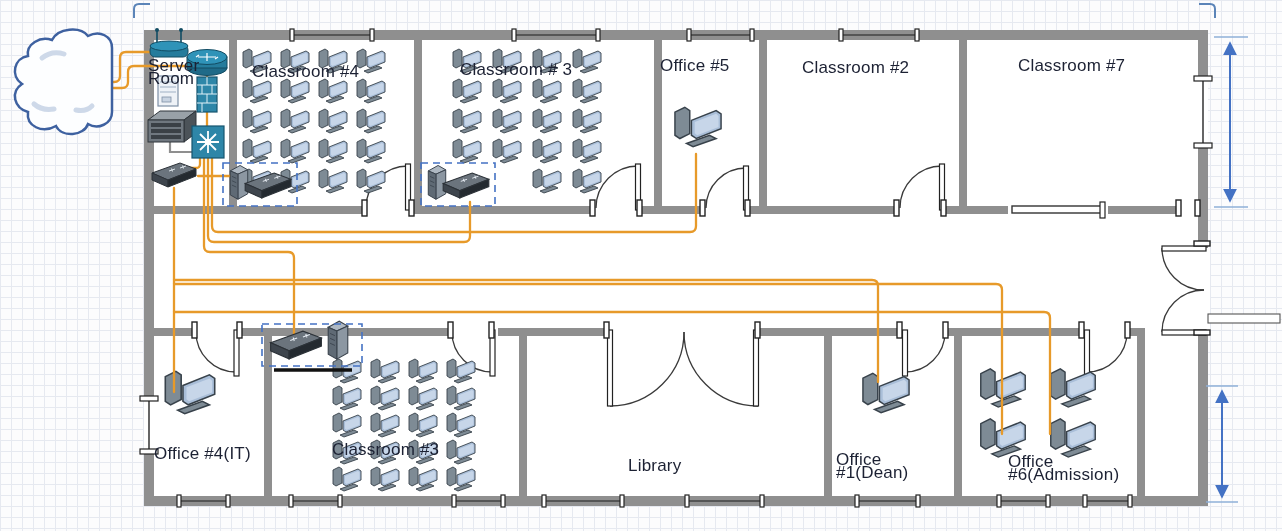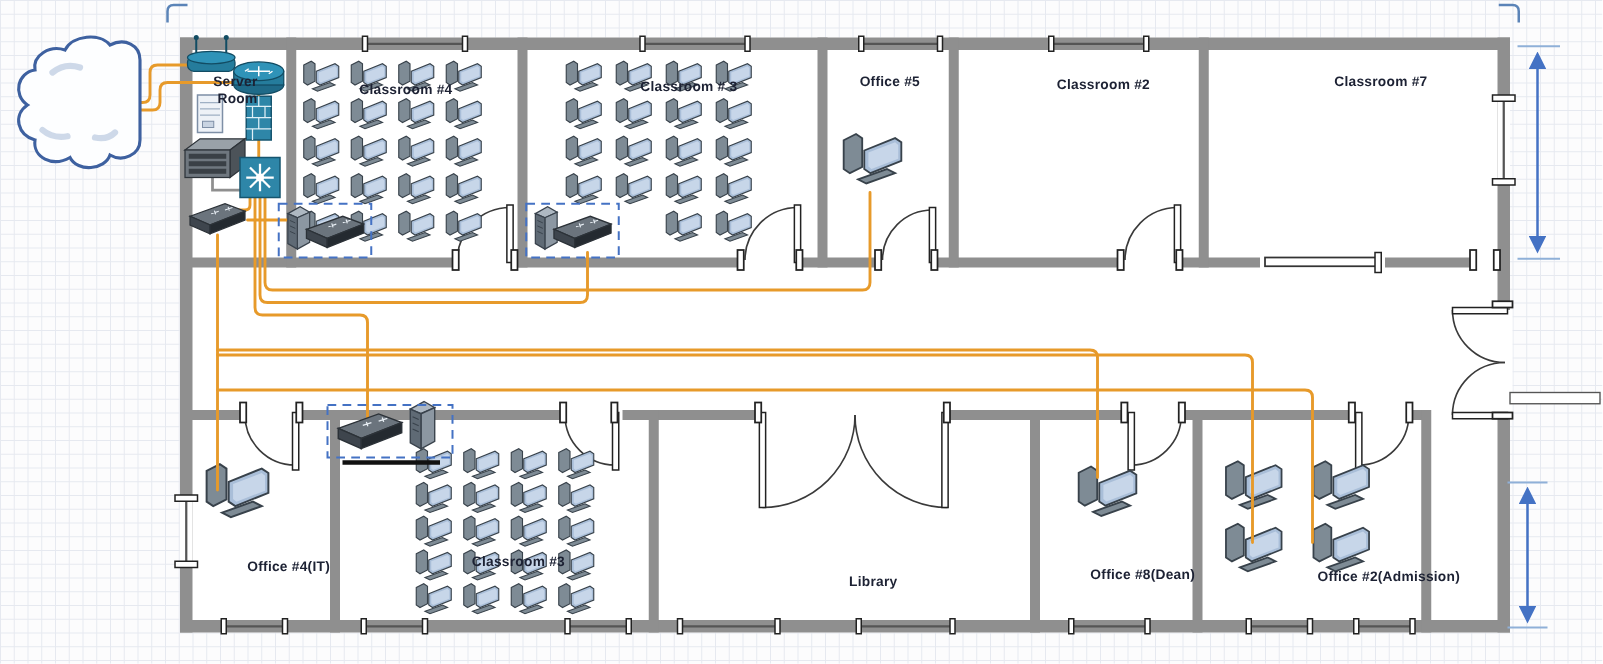--- a/index.html
+++ b/index.html
@@ -8,22 +8,22 @@
     position:relative;width:1282px;height:531px;overflow:hidden;
     background-color:#fcfcfd;
     background-image:
       linear-gradient(#e6e9f0 1px, transparent 1px),
       linear-gradient(90deg,#e6e9f0 1px, transparent 1px);
     background-size:11px 11px;
     font-family:"Liberation Sans", sans-serif;
   }
   .stage svg{position:absolute;left:0;top:0;}
   .room-label{
-    position:absolute;font-size:11px;font-weight:700;color:#1c2133;
-    text-align:right;line-height:12.5px;letter-spacing:.2px;pointer-events:none;
+    position:absolute;font-size:17px;font-weight:400;color:#1c2133;
+    text-align:left;line-height:12.5px;letter-spacing:.2px;pointer-events:none;
   }
 </style>
 </head>
 <body>
 
 <div class="stage">
 <svg width="1282" height="531" viewBox="0 0 1282 531">
   <defs>
     <marker id="arrB" viewBox="0 0 10 10" refX="8" refY="5" markerWidth="7" markerHeight="7" orient="auto-start-reverse">
       <path d="M0,0 L10,5 L0,10 Z" fill="#4472C4"></path>
@@ -372,16 +372,16 @@
 <div>
   <div class="room-label" style="left:148px;top:60px;width:58px">Server Room</div>
   <div class="room-label" style="left:252px;top:66px;width:110px">Classroom #4</div>
   <div class="room-label" style="left:460px;top:64px;width:130px">Classroom # 3</div>
   <div class="room-label" style="left:660px;top:60px;width:76px">Office #5</div>
   <div class="room-label" style="left:802px;top:62px;width:118px">Classroom #2</div>
   <div class="room-label" style="left:1018px;top:60px;width:124px">Classroom #7</div>
   <div class="room-label" style="left:154px;top:448px;width:110px">Office #4(IT)</div>
   <div class="room-label" style="left:332px;top:444px;width:120px">Classroom #3</div>
   <div class="room-label" style="left:628px;top:460px;width:90px">Library</div>
-  <div class="room-label" style="left:836px;top:454px;width:120px">Office #8(Dean)</div>
-  <div class="room-label" style="left:1008px;top:456px;width:160px">Office #2(Admission)</div>
+  <div class="room-label" style="left:836px;top:454px;width:120px">Office #1(Dean)</div>
+  <div class="room-label" style="left:1008px;top:456px;width:160px">Office #6(Admission)</div>
 </div>
 </div>
 
 </body></html>

